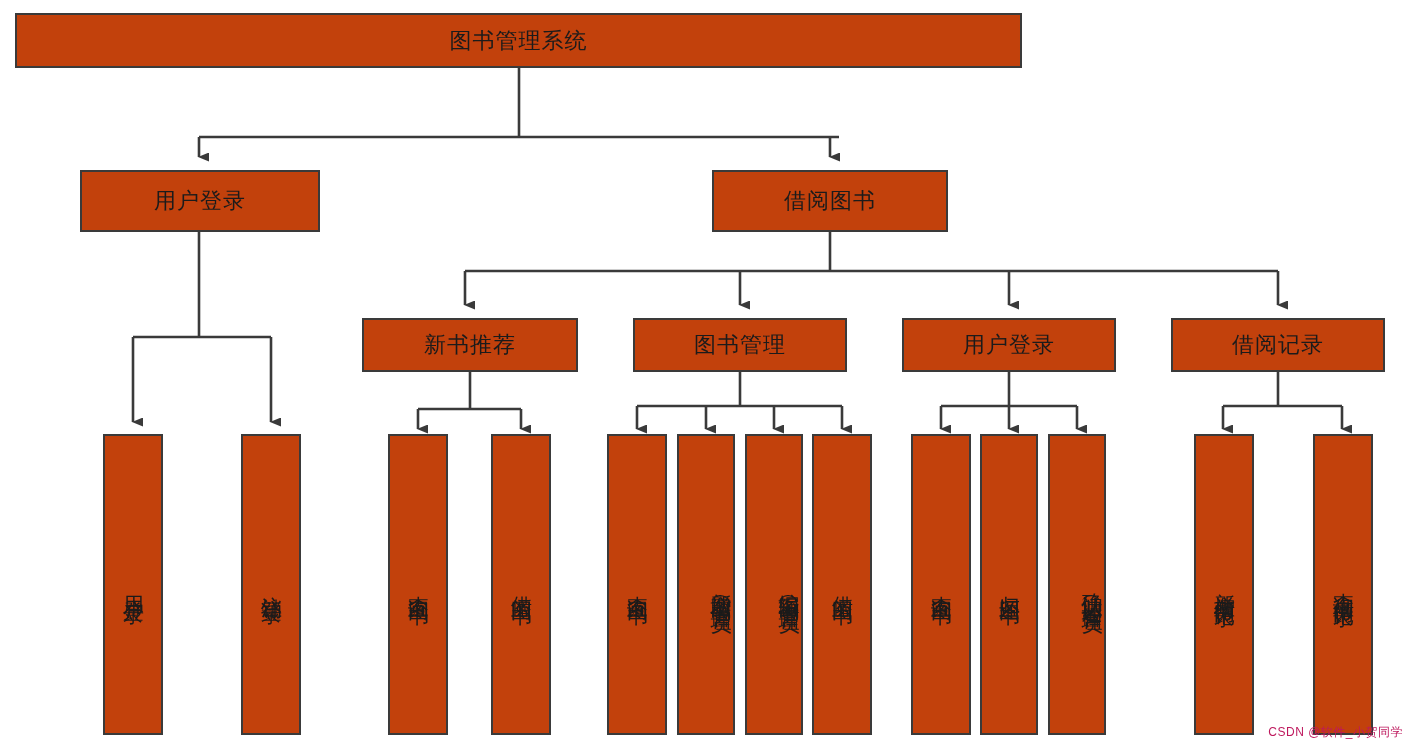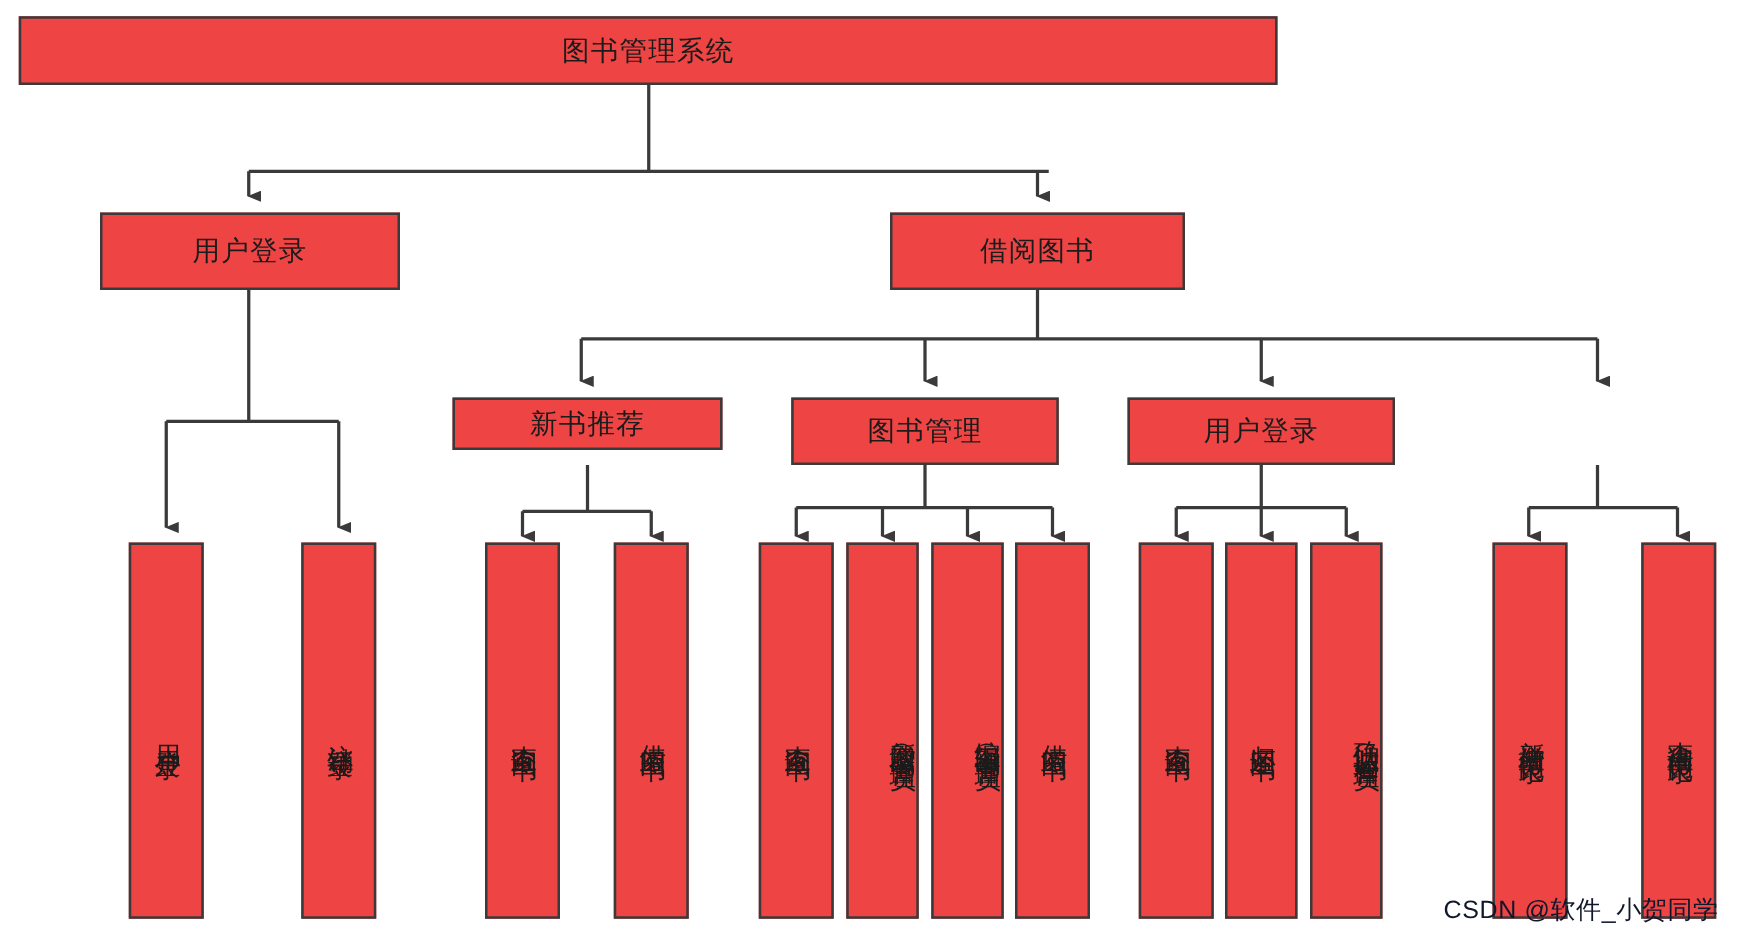--- a/index.html
+++ b/index.html
@@ -22,21 +22,21 @@
     left: 0;
     top: 0;
     width: 1405px;
     height: 747px;
     pointer-events: none;
   }
   .node {
     position: absolute;
     box-sizing: border-box;
     border: 2px solid #3a3a3a;
-    background: #ef4444;
+    background: #c2410c;
     display: flex;
     align-items: center;
     justify-content: center;
     color: #1b1b1b;
     line-height: 1.18;
     text-align: center;
   }
   .node.horiz {
     font-size: 22px;
     letter-spacing: 1px;
@@ -55,24 +55,24 @@
   }
   .node.vert.midalign {
     align-items: center;
     padding-top: 0;
   }
   .node-label {
     display: block;
   }
   .watermark {
     position: absolute;
-    right: 30px;
+    right: 2px;
     bottom: 6px;
-    font-size: 20px;
-    color: #0f172a;
+    font-size: 12px;
+    color: #be185d;
     letter-spacing: 0.5px;
     white-space: nowrap;
   }
 </style>
 </head>
 <body>
 
 <div id="canvas">
 
   <svg class="edges" viewBox="0 0 1405 747">
@@ -129,29 +129,32 @@
     <span class="node-label">图书管理系统</span>
   </div>
 
   <div class="node horiz" style="left:80px; top:170px; width:240px; height:62px;">
     <span class="node-label">用户登录</span>
   </div>
   <div class="node horiz" style="left:712px; top:170px; width:236px; height:62px;">
     <span class="node-label">借阅图书</span>
   </div>
 
-  <div class="node horiz" style="left:362px; top:318px; width:216px; height:42px;">
+  <div class="node horiz" style="left:362px; top:318px; width:216px; height:54px;">
     <span class="node-label">新书推荐</span>
   </div>
   <div class="node horiz" style="left:633px; top:318px; width:214px; height:54px;">
     <span class="node-label">图书管理</span>
   </div>
   <div class="node horiz" style="left:902px; top:318px; width:214px; height:54px;">
     <span class="node-label">用户登录</span>
   </div>
+  <div class="node horiz" style="left:1171px; top:318px; width:214px; height:54px;">
+    <span class="node-label">借阅记录</span>
+  </div>
 
   <div class="node vert midalign" style="left:103px; top:434px; width:60px; height:301px;">
     <span class="node-label">用户登录</span>
   </div>
   <div class="node vert midalign" style="left:241px; top:434px; width:60px; height:301px;">
     <span class="node-label">注销登录</span>
   </div>
 
   <div class="node vert midalign" style="left:388px; top:434px; width:60px; height:301px;">
     <span class="node-label">查询图书</span>

